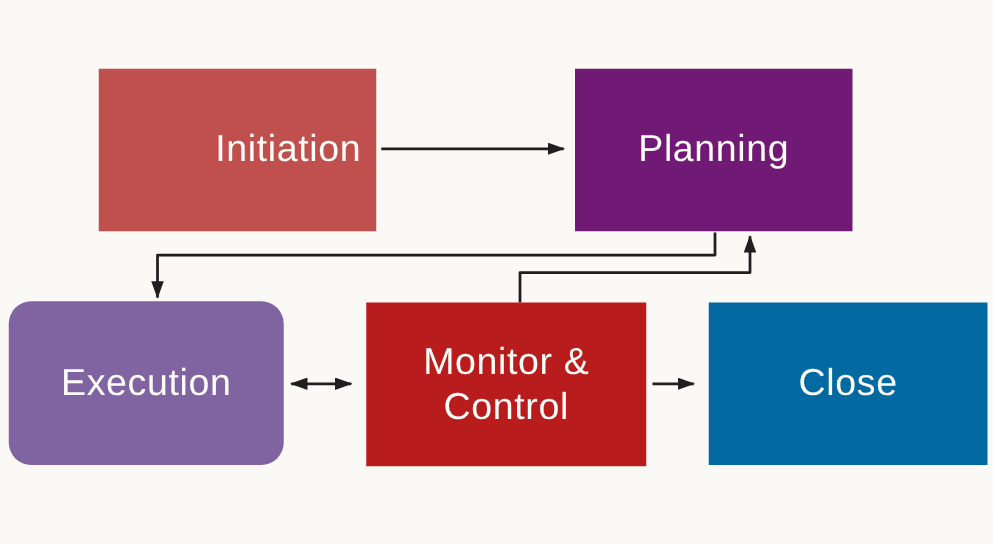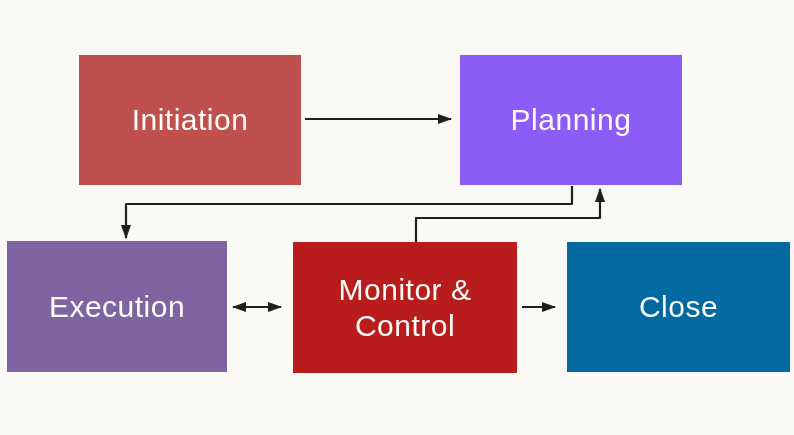--- a/index.html
+++ b/index.html
@@ -23,21 +23,21 @@
     display: flex; align-items: center; justify-content: center;
     text-align: center;
     font-size: 30px;
     line-height: 1.18;
     padding: 0 12px;
     box-sizing: border-box;
     letter-spacing: 0.5px;
   }
   .node-initiation { left: 79px;  top: 55px;  width: 222px; height: 130px; }
   .node-planning   { left: 460px; top: 55px;  width: 222px; height: 130px; }
-  .node-execution  { left: 7px;   top: 241px; width: 220px; height: 131px; }
+  .node-execution  { left: 7px;   top: 241px; width: 220px; height: 131px; border-radius: 18px; }
   .node-monitor    { left: 293px; top: 242px; width: 224px; height: 131px; }
   .node-close      { left: 567px; top: 242px; width: 223px; height: 130px; }
 </style>
 </head>
 <body>
 
 <div class="stage" style="background-color: rgb(250, 249, 246);">
 
   <svg class="arrows" viewBox="0 0 794 435">
     <defs>
@@ -50,25 +50,25 @@
 
     <polyline points="572,186 572,204 126,204 126,238" fill="none" stroke-width="2.2" stroke-linejoin="round" marker-end="url(#ah)" stroke="#1F1F1F"></polyline>
 
     <polyline points="416,242 416,218 600,218 600,189" fill="none" stroke-width="2.2" stroke-linejoin="round" marker-end="url(#ah)" stroke="#1F1F1F"></polyline>
 
     <line x1="233" y1="307" x2="281" y2="307" stroke-width="2.2" marker-start="url(#ah)" marker-end="url(#ah)" stroke="#1F1F1F"></line>
 
     <line x1="522" y1="307" x2="555" y2="307" stroke-width="2.2" marker-end="url(#ah)" stroke="#1F1F1F"></line>
   </svg>
 
-  <div class="node node-initiation" style="background-color: rgb(192, 80, 77); color: rgb(253, 252, 248);">
+  <div class="node node-initiation" style="background-color: rgb(192, 80, 77); color: rgb(253, 252, 248); justify-content: flex-end;">
     <span>Initiation</span>
   </div>
 
-  <div class="node node-planning" style="background-color: #8b5cf6; color: rgb(253, 252, 248);">
+  <div class="node node-planning" style="background-color: #701a75; color: rgb(253, 252, 248);">
     <span>Planning</span>
   </div>
 
   <div class="node node-execution" style="background-color: rgb(128, 100, 162); color: rgb(253, 252, 248);">
     <span>Execution</span>
   </div>
 
   <div class="node node-monitor" style="background-color: #b91c1c; color: rgb(253, 252, 248);">
     <span>Monitor &amp; Control</span>
   </div>

